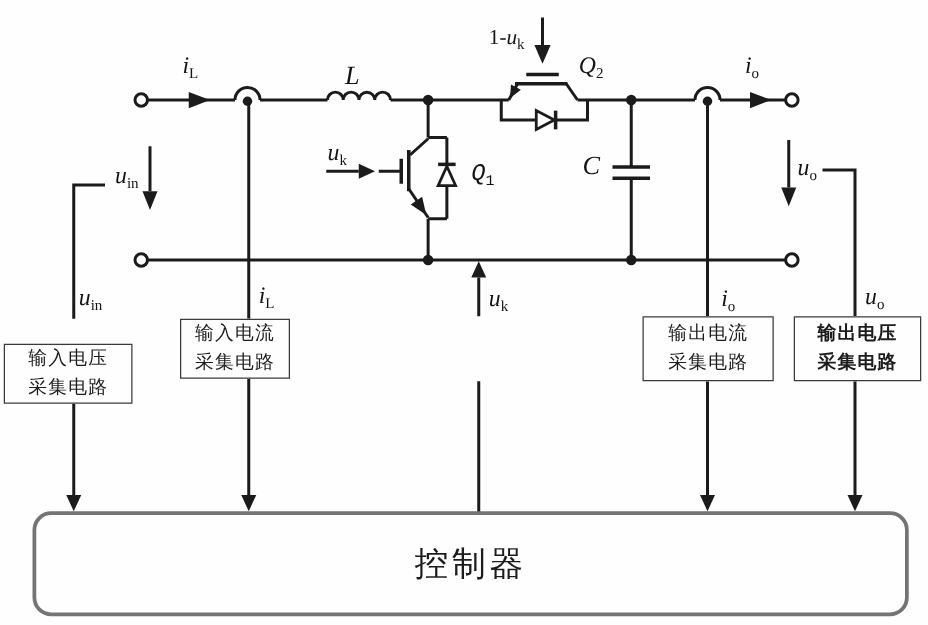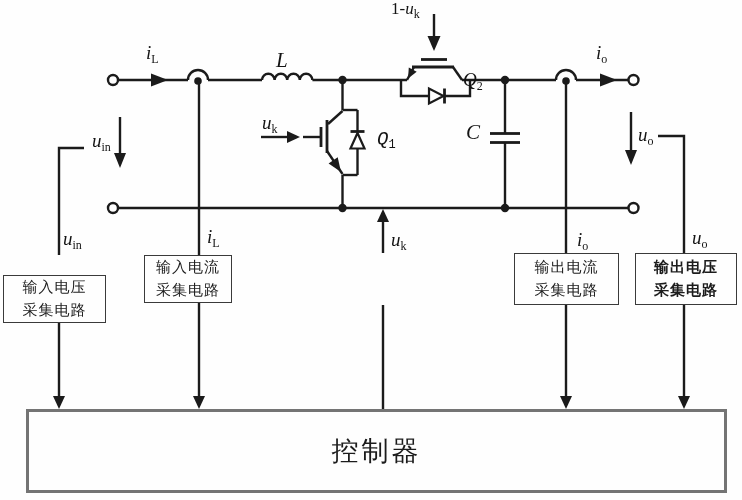--- a/index.html
+++ b/index.html
@@ -163,23 +163,23 @@
         <path d="M684,305 V396"></path>
         <polygon points="678,396 690,396 684,409" fill="#1b1b1b" stroke="none"></polygon>
       </g>
     </g>
   </svg>
 
   <span class="var" style="left:146px;top:43px;"><span>i</span><sub>L</sub></span>
 
   <span class="var big" style="left:276px;top:50px;"><span>L</span></span>
 
-  <span class="var sm" style="left:391px;top:0;"><span class="pre">1-</span><span>u</span><sub>k</sub></span>
-
-  <span class="var" style="left:463px;top:70px;"><span>Q</span><sub>2</sub></span>
+  <span class="var sm" style="left:391px;top:21px;"><span class="pre">1-</span><span>u</span><sub>k</sub></span>
+
+  <span class="var" style="left:463px;top:43px;"><span>Q</span><sub>2</sub></span>
 
   <span class="var" style="left:596px;top:43px;"><span>i</span><sub>o</sub></span>
 
   <span class="var" style="left:92px;top:131px;"><span>u</span><sub>in</sub></span>
 
   <span class="var" style="left:262px;top:113px;"><span>u</span><sub>k</sub></span>
 
   <span class="var" style="left:377px;top:130px;font-family:Liberation Mono, monospace;"><span>Q</span><sub>1</sub></span>
 
   <span class="var big" style="left:466px;top:122px;"><span>C</span></span>
@@ -206,17 +206,17 @@
   <div class="box" style="left:514px;top:253px;width:105px;height:52px;">
     <div class="ln">输出电流</div>
     <div class="ln">采集电路</div>
   </div>
 
   <div class="box" style="left:635px;top:253px;width:102px;height:52px;font-weight:bold;">
     <div class="ln">输出电压</div>
     <div class="ln">采集电路</div>
   </div>
 
-  <div class="controller" style="left:26px;top:409px;width:701px;height:84px;">
+  <div class="controller" style="left:26px;top:409px;width:701px;height:84px;border-radius:15px;">
     <span>控制器</span>
   </div>
 
 </div>
 
 </body></html>

